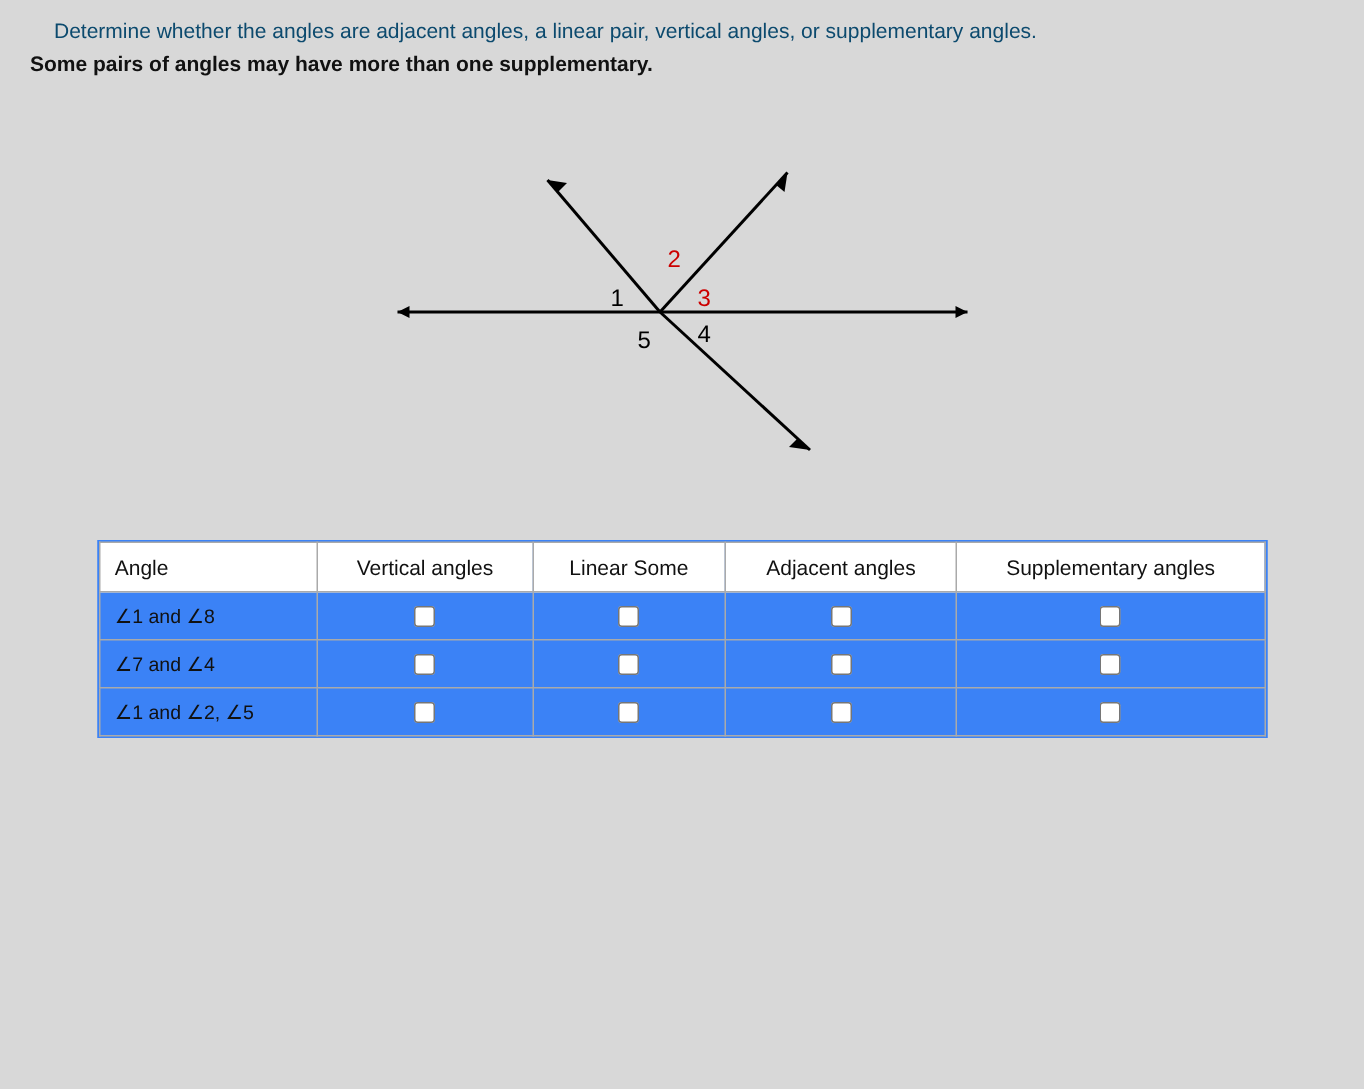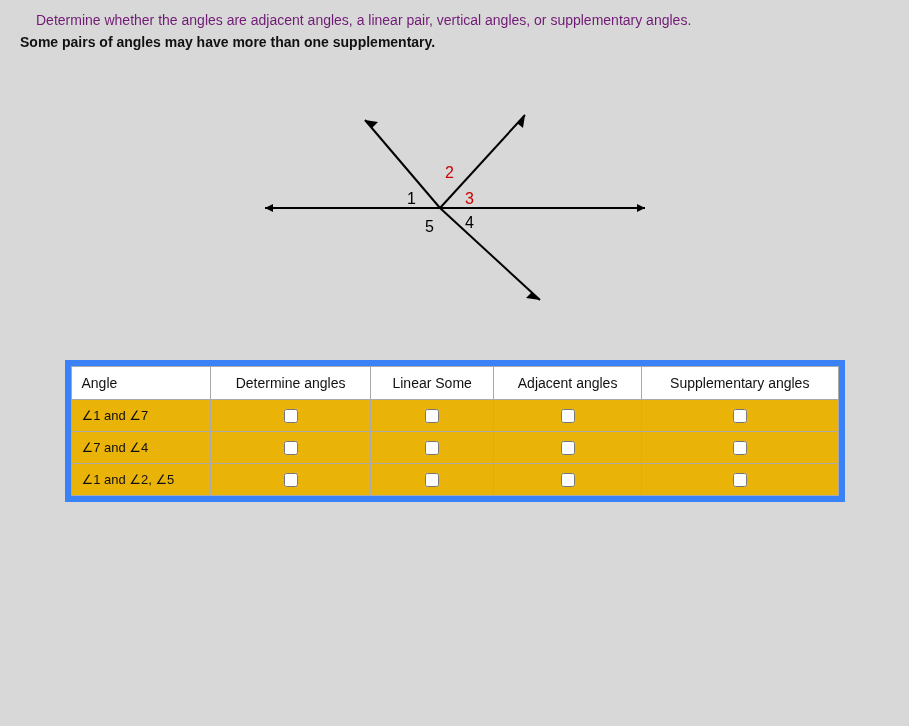--- a/index.html
+++ b/index.html
@@ -9,21 +9,21 @@
       font-family: Arial, sans-serif;
       font-size: 14px;
       width: 909px;
       min-height: 726px;
       padding: 12px 16px;
       color: #111;
     }
 
     .header-instruction {
       font-size: 14px;
-      color: #701a75;
+      color: #0c4a6e;
       margin-bottom: 6px;
       padding-left: 20px;
     }
 
     .sub-instruction {
       font-weight: bold;
       font-size: 14px;
       margin-bottom: 10px;
       padding-left: 4px;
     }
@@ -34,22 +34,22 @@
       position: relative;
       margin: 0 auto 20px auto;
     }
 
     .diagram-svg {
       width: 100%;
       height: 100%;
     }
 
     .table-container {
-      background: #eab308;
-      border: 6px solid #3b82f6;
+      background: #3b82f6;
+      border: 1px solid #3b82f6;
       width: 780px;
       margin: 0 auto;
     }
 
     table {
       border-collapse: collapse;
       width: 100%;
     }
 
     th, td {
@@ -127,29 +127,29 @@
 
       <text x="180" y="172" font-size="16" fill="black" font-family="Arial">5</text>
     </svg>
   </div>
 
   <div class="table-container">
     <table>
       <thead>
         <tr>
           <th>Angle</th>
-          <th>Determine angles</th>
+          <th>Vertical angles</th>
           <th>Linear Some</th>
           <th>Adjacent angles</th>
           <th>Supplementary angles</th>
         </tr>
       </thead>
       <tbody id="table-body">
           <tr>
-            <td class="angle-label">∠1 and ∠7</td>
+            <td class="angle-label">∠1 and ∠8</td>
             <td>
               <div class="checkbox-cell">
                 <input type="checkbox" style="">
               </div>
             </td>
             <td>
               <div class="checkbox-cell">
                 <input type="checkbox" style="">
               </div>
             </td>

